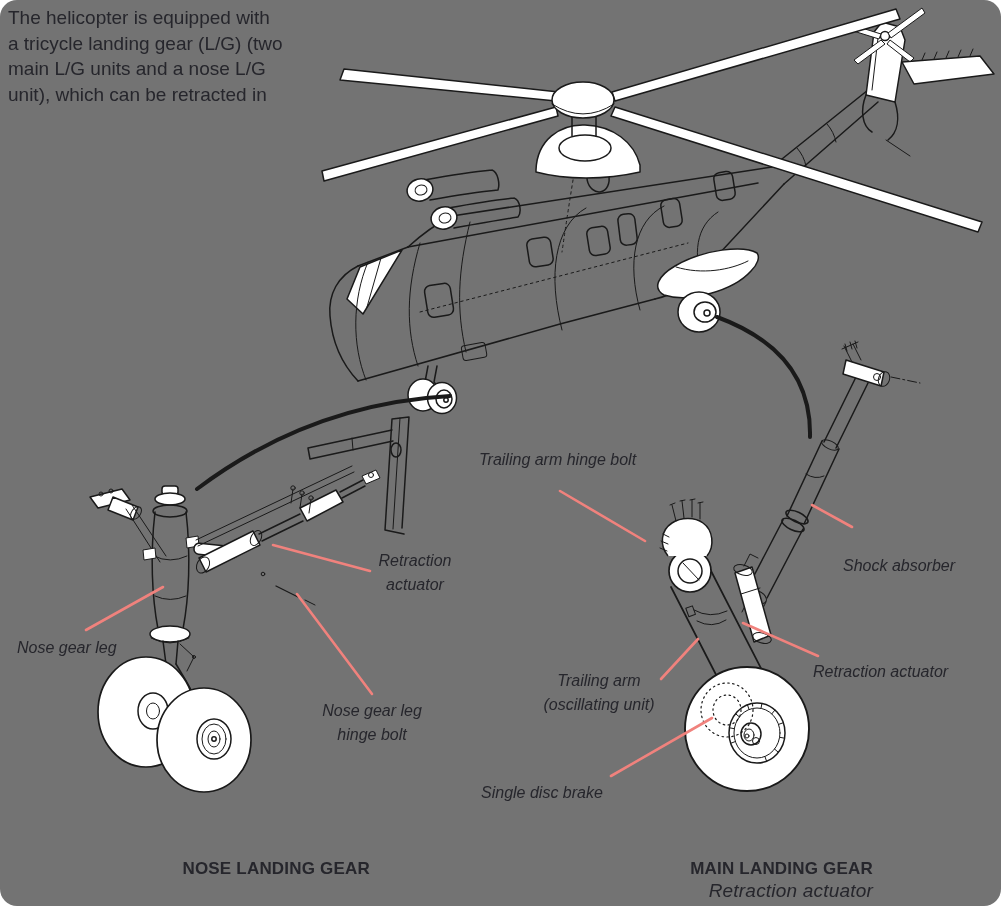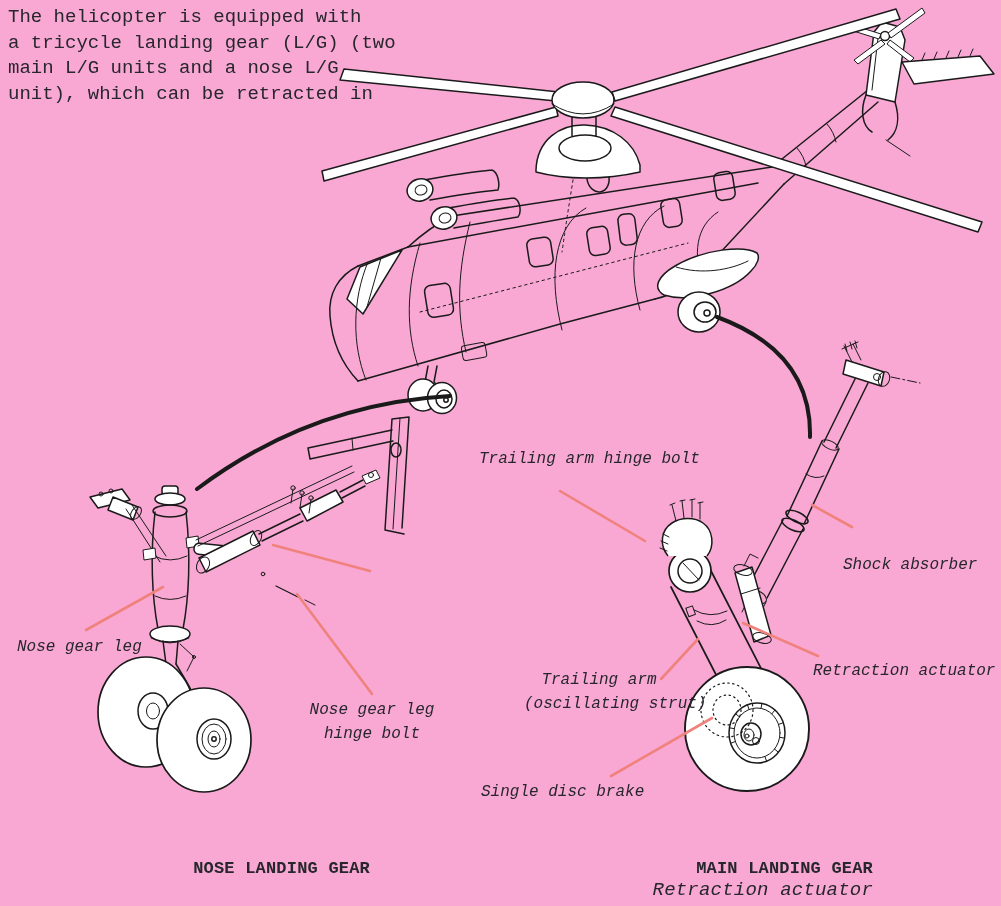--- a/index.html
+++ b/index.html
@@ -1,17 +1,17 @@
 <!DOCTYPE html>
 <html style="--leader: #f0827d; --ink: #1a1a1a;"><head>
 <meta charset="utf-8">
 <style>
   html,body{margin:0;padding:0;background:#fff;}
-  .page{position:relative;width:1001px;height:906px;background:#f9a8d4;overflow:hidden;
-        font-family:Liberation Mono, monospace;color:#26262c;}
+  .page{position:relative;width:1001px;height:906px;background:#737373;overflow:hidden;
+        font-family:Liberation Sans, sans-serif;color:#26262c;border-radius:17px;}
   svg.art{position:absolute;left:0;top:0;}
   .ink{stroke:var(--ink,#1a1a1a);fill:none;stroke-width:1.5;stroke-linecap:round;stroke-linejoin:round;}
   .inkf{stroke:var(--ink,#1a1a1a);fill:#fff;stroke-width:1.5;stroke-linejoin:round;}
   .thin{stroke-width:1;}
   .th17{stroke-width:1.7;}
   .th19{stroke-width:1.9;}
   .dash{stroke-dasharray:2.5 3.5;stroke-width:1;}
   .dots{stroke-dasharray:1.5 3.5;stroke-width:1.2;}
   .dashdot{stroke-dasharray:9 3 2 3;stroke-width:1;}
   .arc{stroke:var(--ink,#1a1a1a);stroke-width:4;fill:none;stroke-linecap:round;}
@@ -230,37 +230,41 @@
     </g>
   </svg>
 
   <div class="intro">
     <span>The helicopter is equipped with</span>
     <span>a tricycle landing gear (L/G) (two</span>
     <span>main L/G units and a nose L/G</span>
     <span>unit), which can be retracted in</span>
   </div>
 
+  <div class="lbl center" style="left:345px;top:549px;width:140px;">
+    <span>Retraction</span>
+    <span>actuator</span>
+  </div>
 
   <div class="lbl" style="left:17px;top:636px;">Nose gear leg</div>
 
   <div class="lbl center" style="left:301px;top:699px;width:142px;">
     <span>Nose gear leg</span>
     <span>hinge bolt</span>
   </div>
 
   <div class="lbl" style="left:479px;top:448px;">Trailing arm hinge bolt</div>
 
   <div class="lbl" style="left:843px;top:534px;margin-top:20px;">Shock absorber</div>
 
   <div class="lbl" style="left:813px;top:660px;">Retraction actuator</div>
 
   <div class="lbl center" style="left:524px;top:669px;width:150px;">
     <span>Trailing arm</span>
-    <span>(oscillating strut)</span>
+    <span>(oscillating unit)</span>
   </div>
 
   <div class="lbl" style="left:481px;top:781px;">Single disc brake</div>
 
   <div class="caption" style="left:120px;top:859px;width:250px;">NOSE LANDING GEAR</div>
 
   <div class="caption" style="left:623px;top:859px;width:250px;">
     <span>MAIN LANDING GEAR</span>
     <span class="sub">Retraction actuator</span>
   </div>

